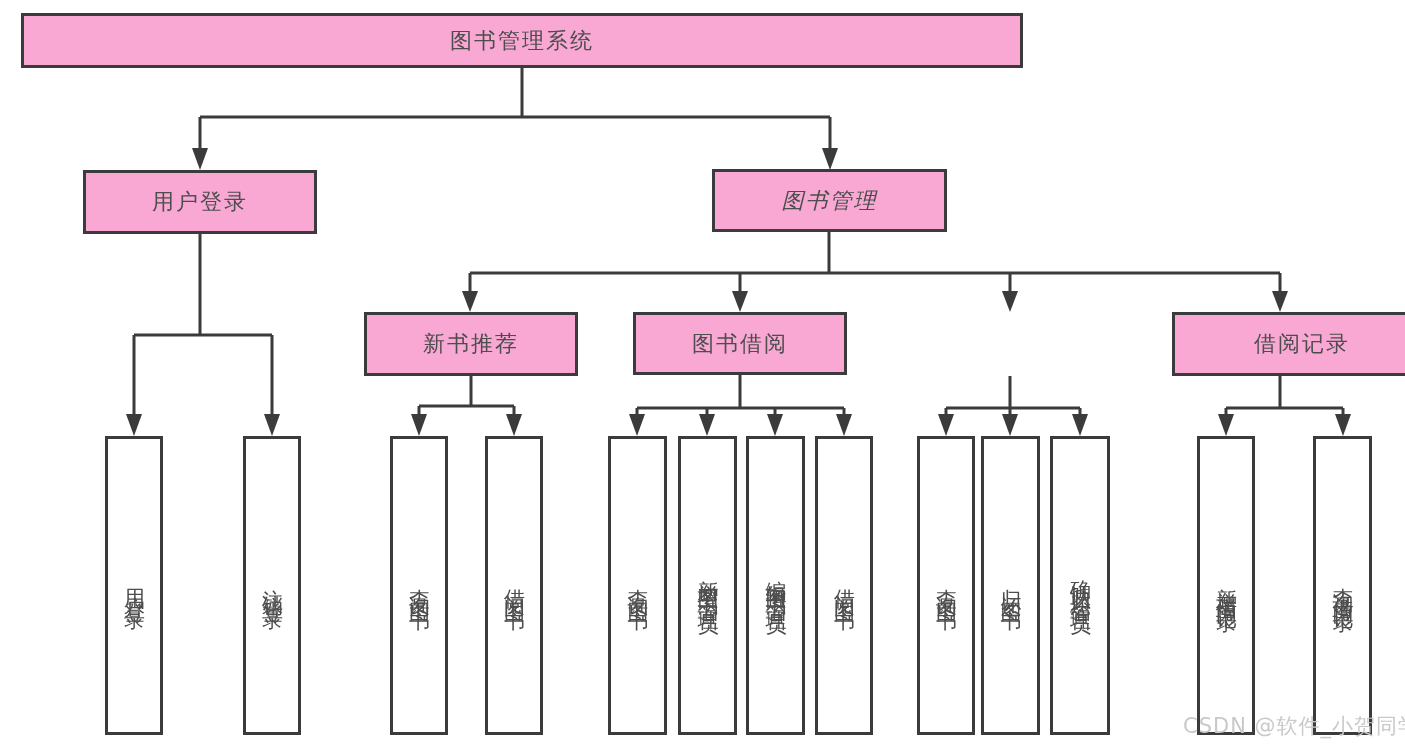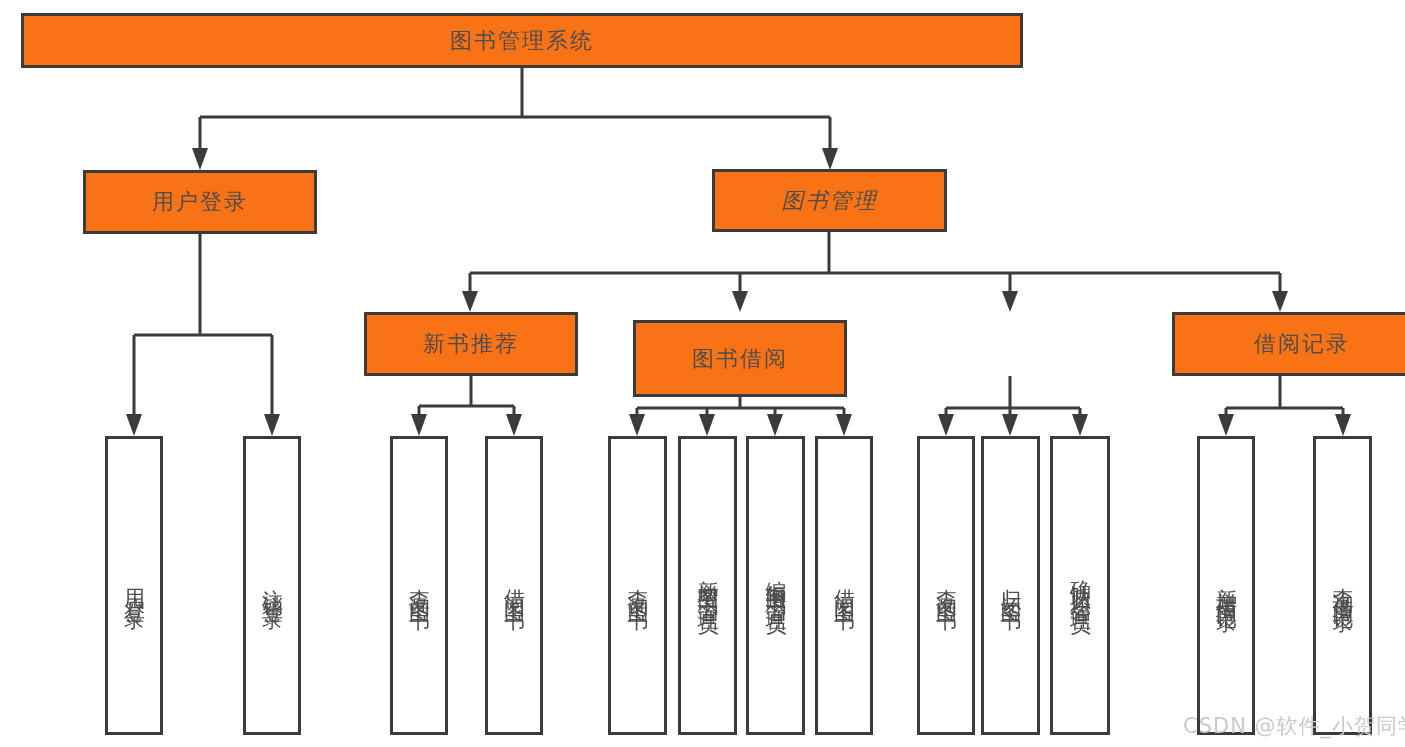--- a/index.html
+++ b/index.html
@@ -4,40 +4,40 @@
 <style>
   html,body{margin:0;padding:0;background:#fff;}
   .stage{
     position:relative;width:1405px;height:747px;background:#fff;overflow:hidden;
     font-family:"DejaVu Sans","Liberation Sans",sans-serif;
   }
   .connectors{position:absolute;left:0;top:0;pointer-events:none;}
   .connectors path{stroke:#3b3b3b;stroke-width:3;fill:none;}
   .connectors polygon{fill:#3b3b3b;stroke:none;}
   .hbox{
-    position:absolute;box-sizing:border-box;background:#f97316;
+    position:absolute;box-sizing:border-box;background:#f9a8d4;
     border:3px solid #3b3b3b;display:flex;align-items:center;justify-content:center;
     font-size:22px;color:#4d4d4d;letter-spacing:2px;white-space:nowrap;
   }
   .leaf{
     position:absolute;box-sizing:border-box;background:#fff;
     border:3px solid #3b3b3b;display:flex;align-items:center;justify-content:center;
     writing-mode:vertical-lr;text-orientation:mixed;
     font-size:21px;color:#4d4d4d;letter-spacing:7px;line-height:1;
   }
   .watermark{
     position:absolute;left:1183px;top:712px;z-index:10;
     font-size:21px;color:#c9c9c9;letter-spacing:1px;white-space:nowrap;
   }
   
   .b-root{left:21px;top:13px;width:1002px;height:55px;}
   .b-user-login{left:83px;top:170px;width:234px;height:64px;}
   .b-book-mgmt{left:712px;top:169px;width:235px;height:63px;font-style:italic;}
   .b-new-rec{left:364px;top:312px;width:214px;height:64px;font-family:Liberation Mono, monospace;}
-  .b-borrow{left:633px;top:312px;width:214px;height:77px;margin-top:8px;}
+  .b-borrow{left:633px;top:312px;width:214px;height:63px;}
   .b-current{left:902px;top:312px;width:216px;height:64px;}
   .b-records{left:1172px;top:312px;width:260px;height:64px;}
   .l1{left:105px;top:436px;width:58px;height:299px;}
   .l2{left:243px;top:436px;width:58px;height:299px;}
   .l3{left:390px;top:436px;width:58px;height:299px;}
   .l4{left:485px;top:436px;width:58px;height:299px;}
   .l5{left:608px;top:436px;width:59px;height:299px;}
   .l6{left:678px;top:436px;width:59px;height:299px;letter-spacing:5px;}
   .l7{left:746px;top:436px;width:59px;height:299px;letter-spacing:5px;}
   .l8{left:815px;top:436px;width:58px;height:299px;}

